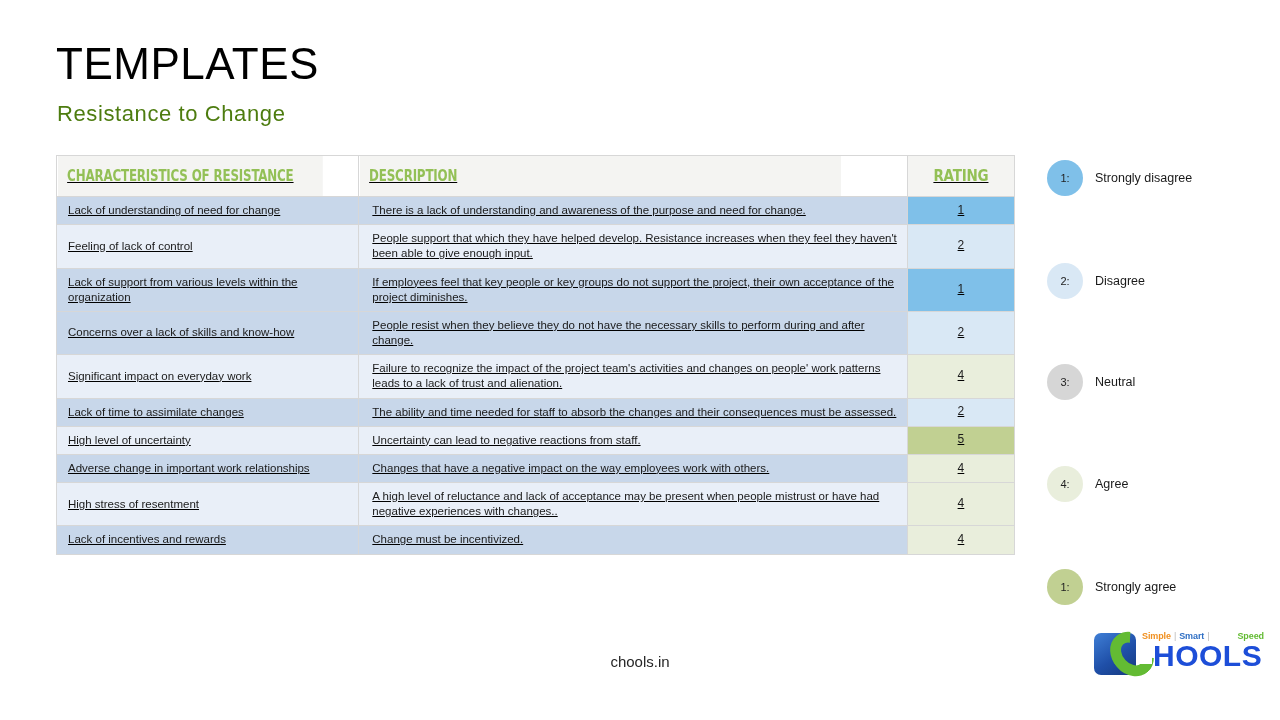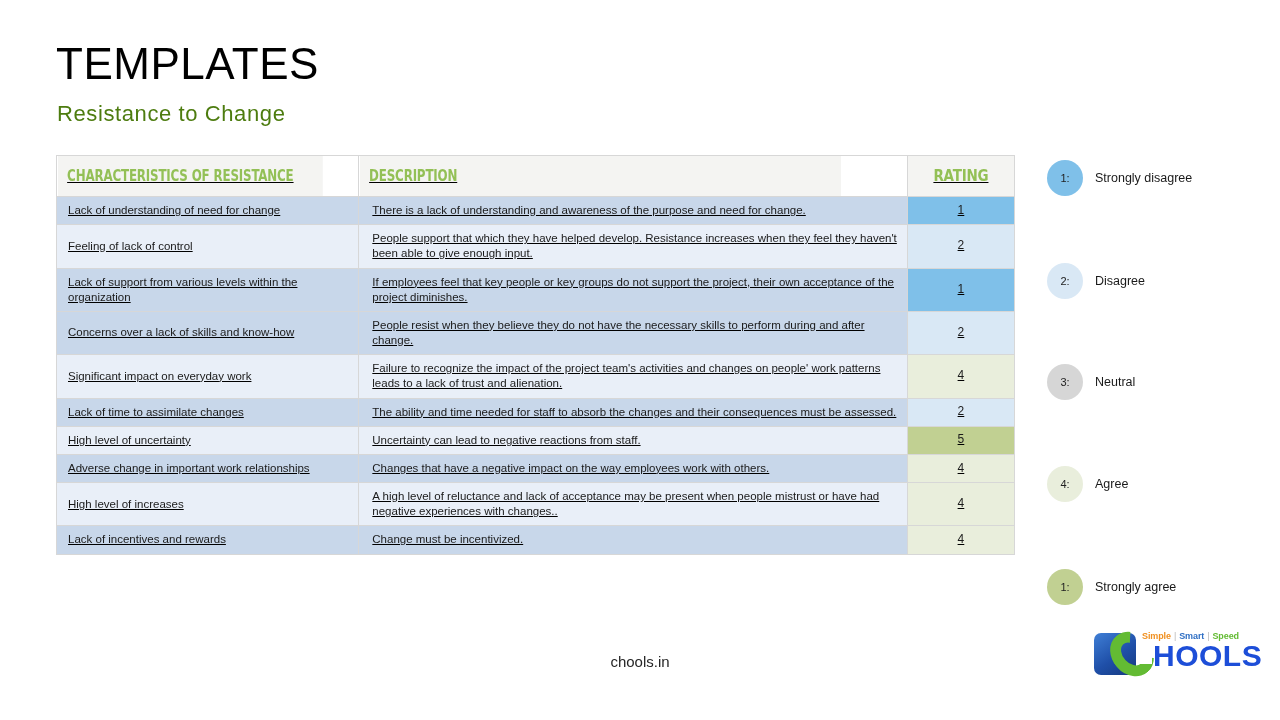--- a/index.html
+++ b/index.html
@@ -209,21 +209,21 @@
     position: absolute;
     left: 52px;
     top: 3px;
     font-size: 9px;
     font-weight: 700;
     white-space: nowrap;
     letter-spacing: -0.1px;
   }
   .tag-simple { color: #f09020; margin-top: 24px; }
   .tag-smart  { color: #2f6fc4; }
-  .tag-speed  { color: #63bb33; }
+  .tag-speed  { color: #63bb33; margin-left: 25px; }
   .tag-sep    { color: #b9b9b9; font-weight: 400; padding: 0 3px; }
 
   .logo-word {
     position: absolute;
     left: 54px;
     top: 13px;
     font-size: 30px;
     font-weight: 700;
     color: #1d4ed8;
     letter-spacing: 0.5px;
@@ -287,21 +287,21 @@
           <td class="c-char">High level of uncertainty</td>
           <td class="c-desc">Uncertainty can lead to negative  reactions from staff.</td>
           <td class="c-rating r5">5</td>
         </tr>
         <tr class="odd">
           <td class="c-char">Adverse change in important work  relationships</td>
           <td class="c-desc">Changes that have a negative  impact on the way employees  work with others.</td>
           <td class="c-rating r4">4</td>
         </tr>
         <tr class="even">
-          <td class="c-char">High level of increases</td>
+          <td class="c-char">High stress of resentment</td>
           <td class="c-desc">A high level of reluctance and lack of acceptance may be  present when people mistrust or have had negative  experiences with changes..</td>
           <td class="c-rating r4">4</td>
         </tr>
         <tr class="odd">
           <td class="c-char">Lack of incentives and rewards</td>
           <td class="c-desc">Change must be incentivized.</td>
           <td class="c-rating r4">4</td>
         </tr>
       </tbody>
   </table>

